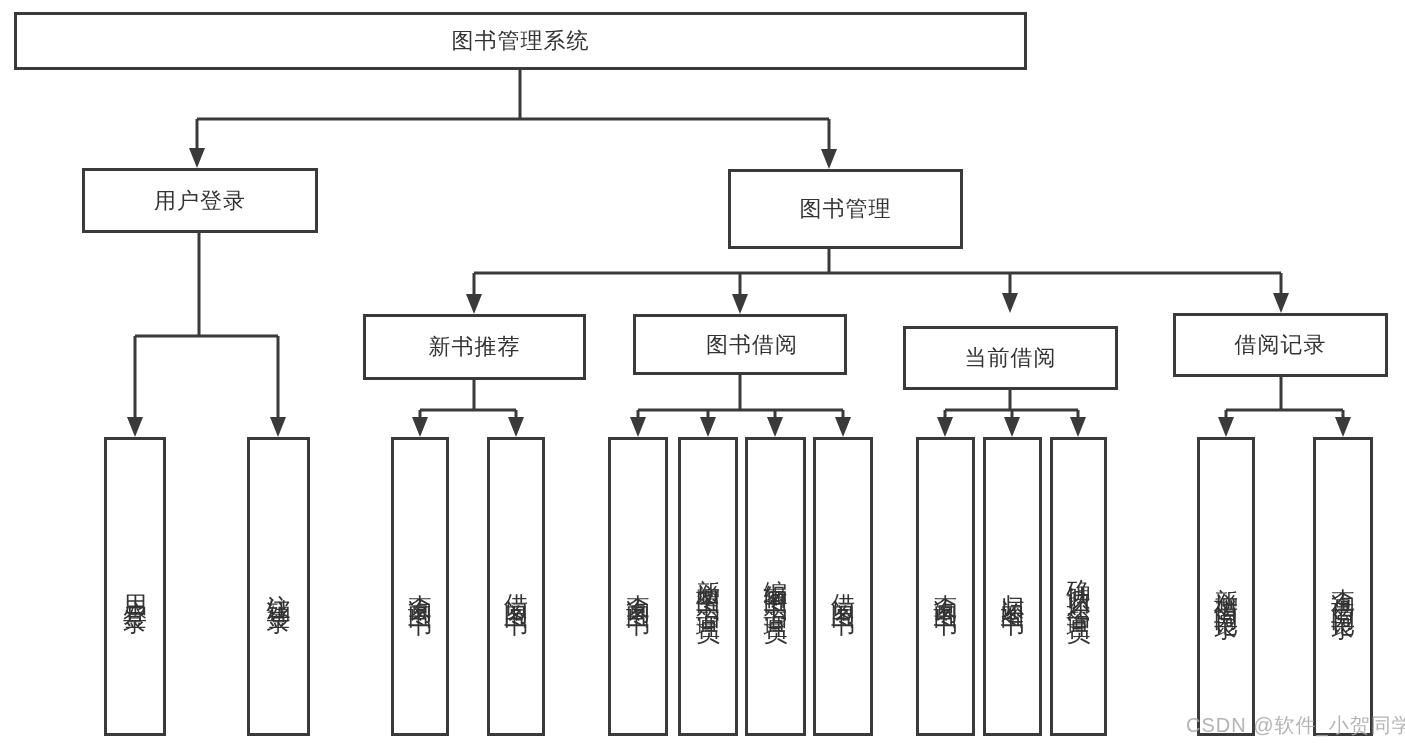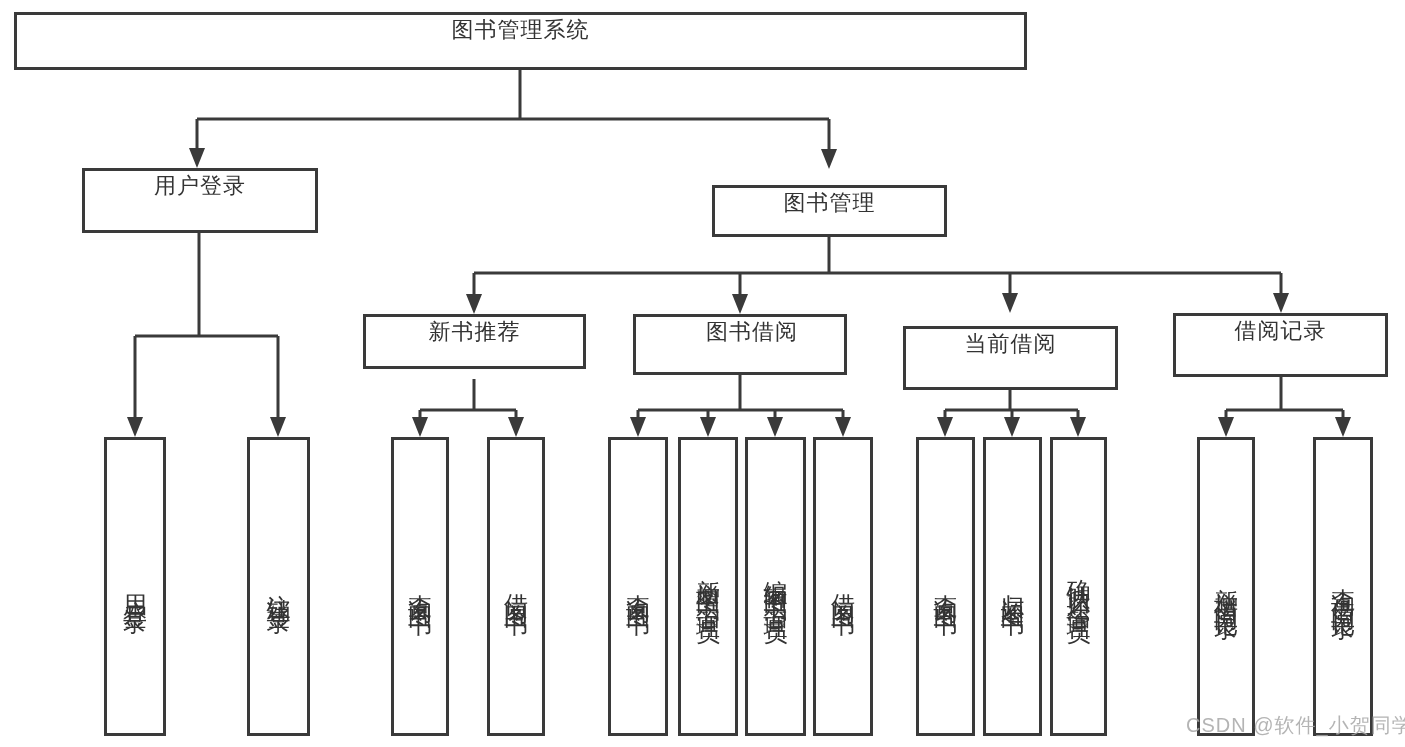--- a/index.html
+++ b/index.html
@@ -19,21 +19,21 @@
     position: absolute;
     left: 0; top: 0;
     width: 1405px; height: 747px;
   }
   .hbox {
     position: absolute;
     box-sizing: border-box;
     border: 3px solid #3a3a3a;
     background: #ffffff;
     display: flex;
-    align-items: flex-start;
+    align-items: center;
     justify-content: center;
     color: #333333;
     font-size: 22px;
     letter-spacing: 1px;
     z-index: 2;
   }
   .vbox {
     position: absolute;
     box-sizing: border-box;
     border: 3px solid #3a3a3a;
@@ -102,25 +102,25 @@
     </g>
   </svg>
 
   <div class="hbox" style="left:14px; top:12px; width:1013px; height:58px;">
     <span>图书管理系统</span>
   </div>
 
   <div class="hbox" style="left:82px; top:168px; width:236px; height:65px;">
     <span>用户登录</span>
   </div>
-  <div class="hbox" style="left:712px; top:169px; width:235px; height:52px;margin-top:16px;">
+  <div class="hbox" style="left:728px; top:169px; width:235px; height:80px;">
     <span>图书管理</span>
   </div>
 
-  <div class="hbox" style="left:363px; top:314px; width:223px; height:55px;">
+  <div class="hbox" style="left:363px; top:314px; width:223px; height:66px;">
     <span>新书推荐</span>
   </div>
   <div class="hbox" style="left:633px; top:314px; width:214px; height:61px;padding-left:24px;">
     <span>图书借阅</span>
   </div>
   <div class="hbox" style="left:903px; top:326px; width:215px; height:64px;">
     <span>当前借阅</span>
   </div>
   <div class="hbox" style="left:1173px; top:313px; width:215px; height:64px;">
     <span>借阅记录</span>

